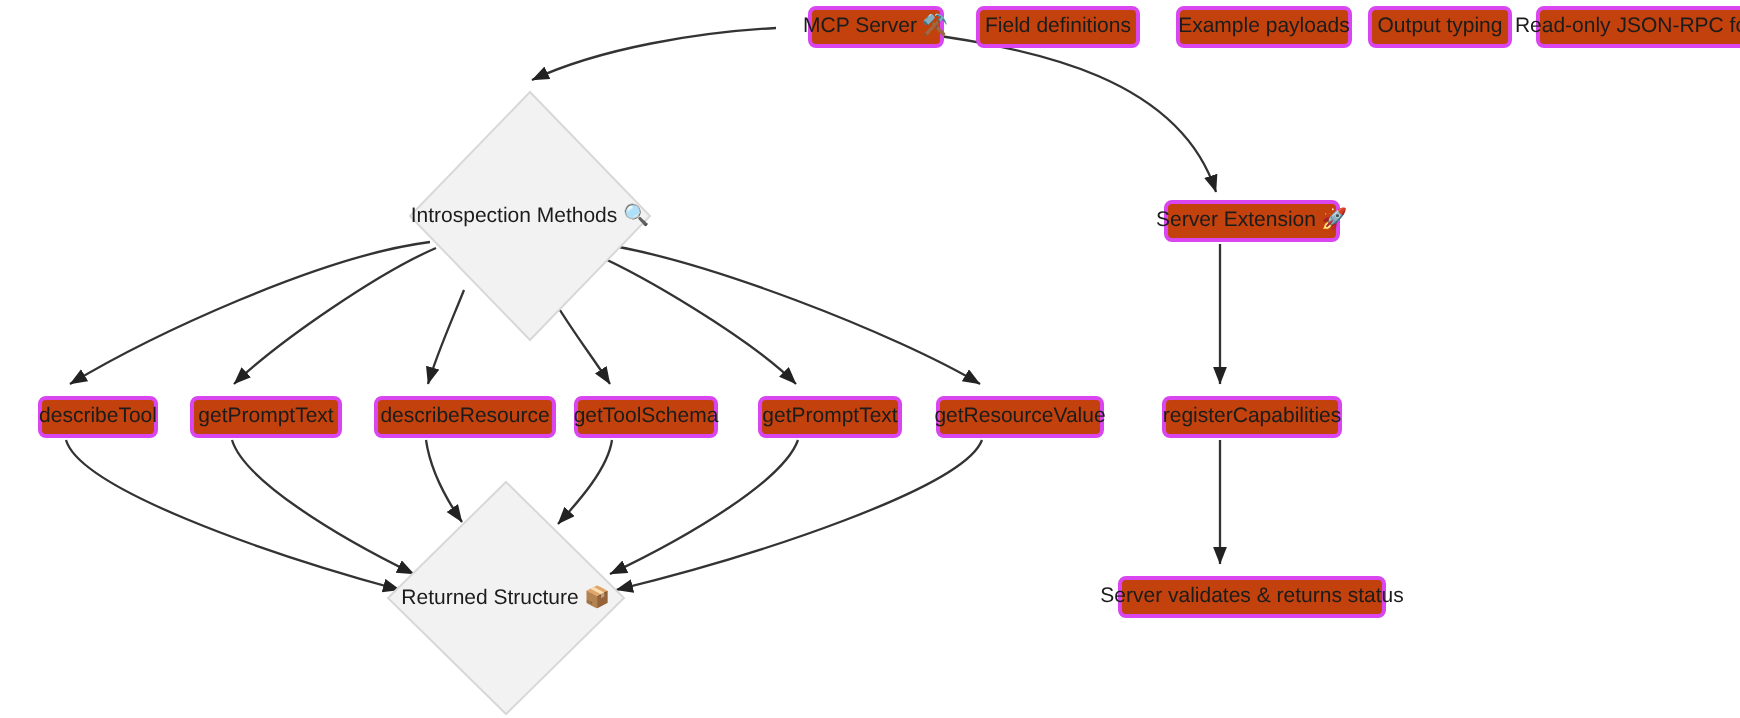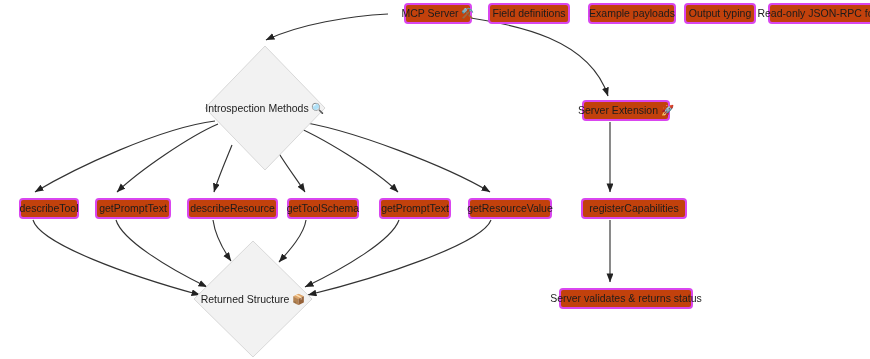--- a/index.html
+++ b/index.html
@@ -149,20 +149,20 @@
   <div class="diamond-wrap" style="left:193px; top:240px; width:120px; height:118px;">
     <svg class="diamond-shape" viewBox="0 0 120 118" preserveAspectRatio="none">
       <polygon points="60,1 119,59 60,117 1,59" fill="#f2f2f2" stroke="#d8d8d8" stroke-width="1"></polygon>
     </svg>
     <div class="diamond-label">Returned Structure 📦</div>
   </div>
 
   <div class="node" style="left:566px; top:100px; width:88px;text-align:right;">
     <span class="node-label">Server Extension 🚀</span>
   </div>
-  <div class="node" style="left:565px; top:198px; width:106px;">
+  <div class="node" style="left:565px; top:198px; width:90px;">
     <span class="node-label">registerCapabilities</span>
   </div>
   <div class="node" style="left:543px; top:288px; width:134px;">
     <span class="node-label">Server validates &amp; returns status</span>
   </div>
 
 </div>
 
 </body></html>

